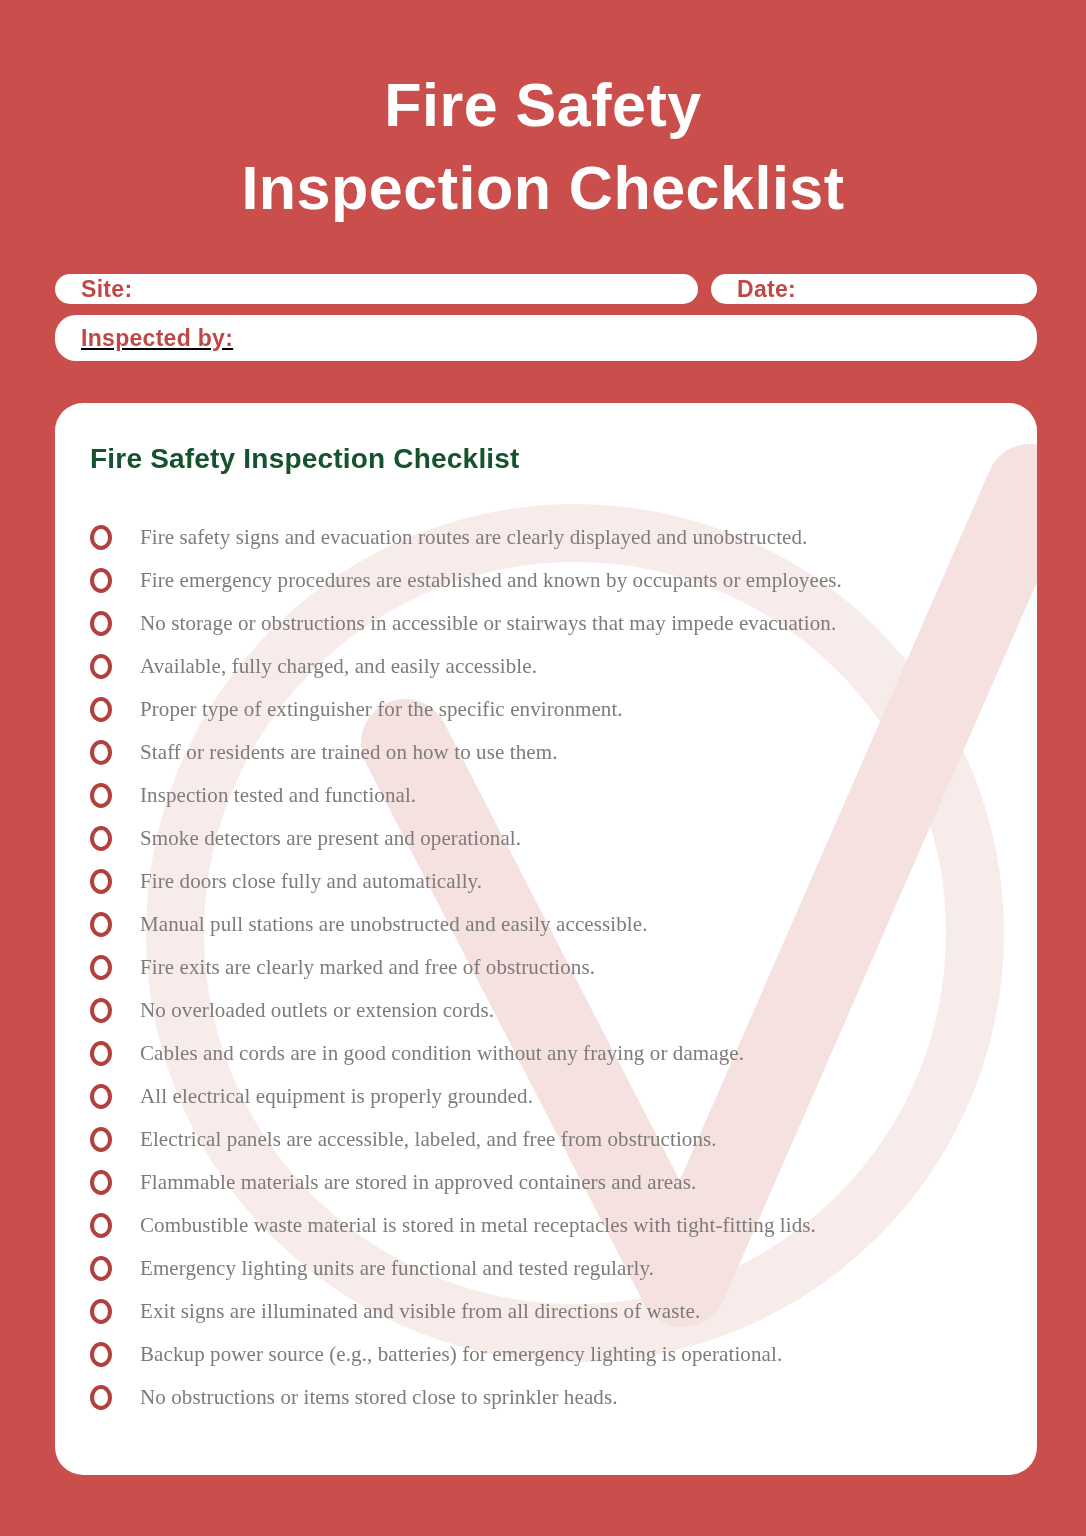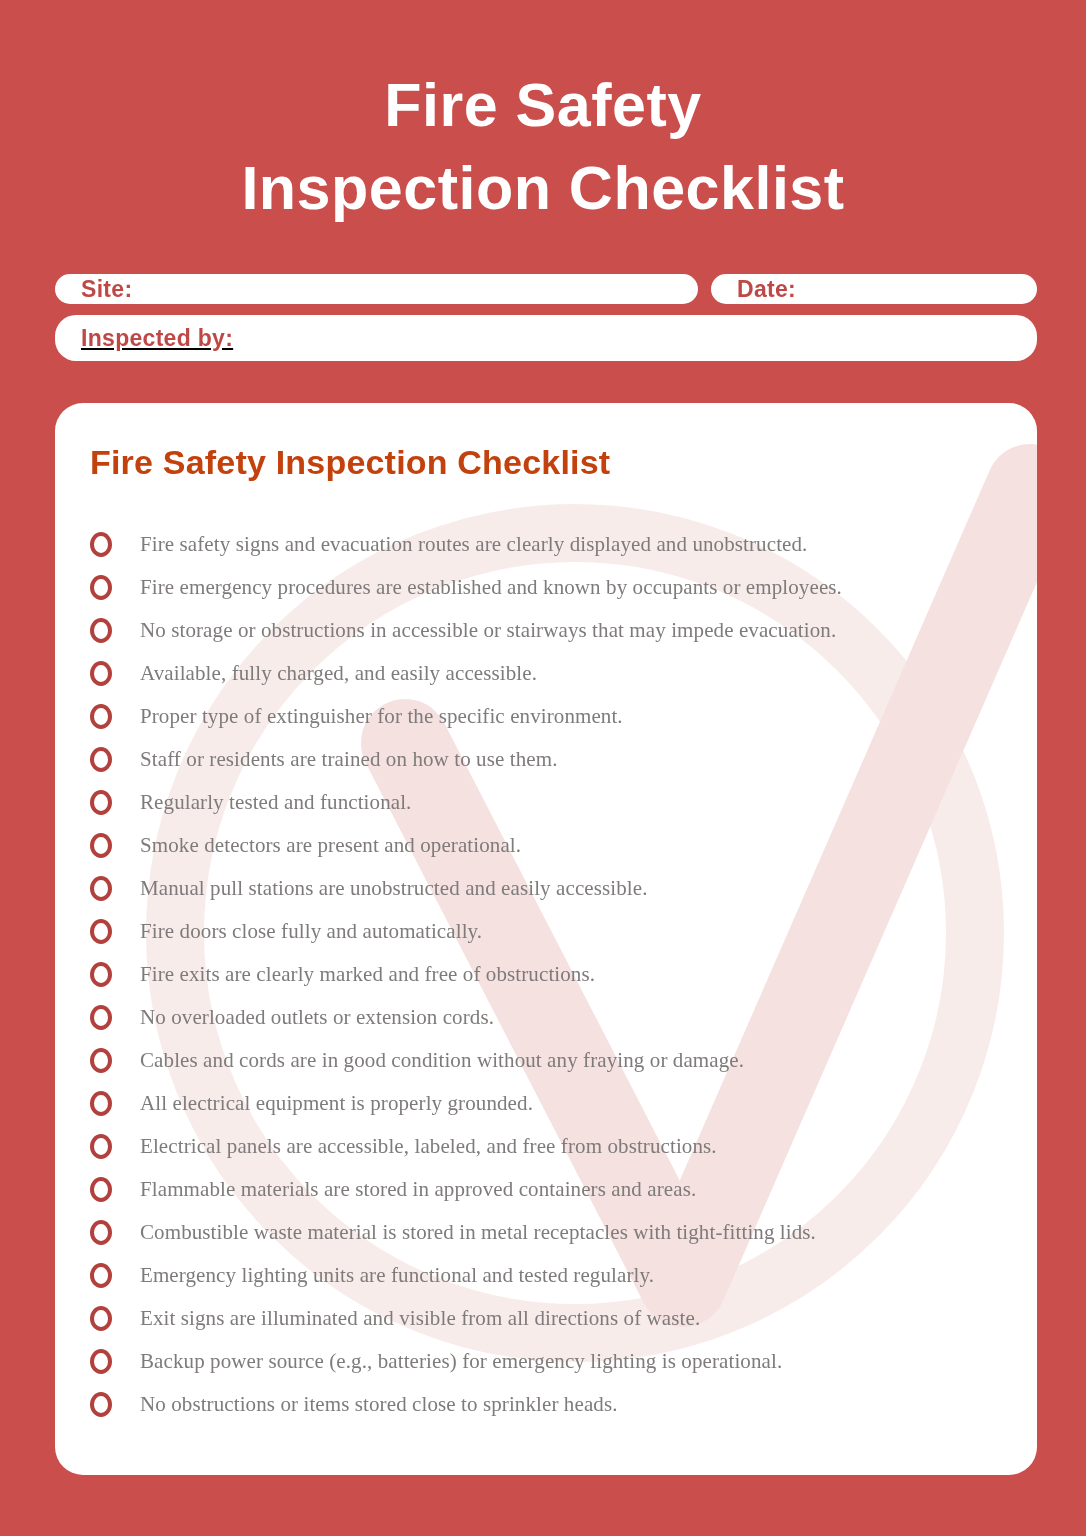--- a/index.html
+++ b/index.html
@@ -72,23 +72,23 @@
     inset: 0;
     z-index: 0;
     pointer-events: none;
   }
   .card-content {
     position: relative;
     z-index: 1;
     padding: 40px 30px 0 35px;
   }
   .card-heading {
-    color: #c2410c;
+    color: #14532d;
     font-weight: 700;
-    font-size: 34px;
+    font-size: 28px;
     letter-spacing: 0.2px;
   }
   .checklist {
     margin-top: 32px;
   }
   .check-row {
     display: flex;
     align-items: flex-end;
     height: 43px;
     font-family: Liberation Serif, serif;
@@ -173,36 +173,36 @@
           <span class="check-text">Proper type of extinguisher for the specific environment.</span>
         </div>
 
         <div class="check-row">
           <button class="check-ring"></button>
           <span class="check-text">Staff or residents are trained on how to use them.</span>
         </div>
 
         <div class="check-row">
           <button class="check-ring"></button>
-          <span class="check-text">Regularly tested and functional.</span>
+          <span class="check-text">Inspection tested and functional.</span>
         </div>
 
         <div class="check-row">
           <button class="check-ring"></button>
           <span class="check-text">Smoke detectors are present and operational.</span>
         </div>
 
         <div class="check-row">
           <button class="check-ring"></button>
+          <span class="check-text">Fire doors close fully and automatically.</span>
+        </div>
+
+        <div class="check-row">
+          <button class="check-ring"></button>
           <span class="check-text">Manual pull stations are unobstructed and easily accessible.</span>
-        </div>
-
-        <div class="check-row">
-          <button class="check-ring"></button>
-          <span class="check-text">Fire doors close fully and automatically.</span>
         </div>
 
         <div class="check-row">
           <button class="check-ring"></button>
           <span class="check-text">Fire exits are clearly marked and free of obstructions.</span>
         </div>
 
         <div class="check-row">
           <button class="check-ring"></button>
           <span class="check-text">No overloaded outlets or extension cords.</span>

